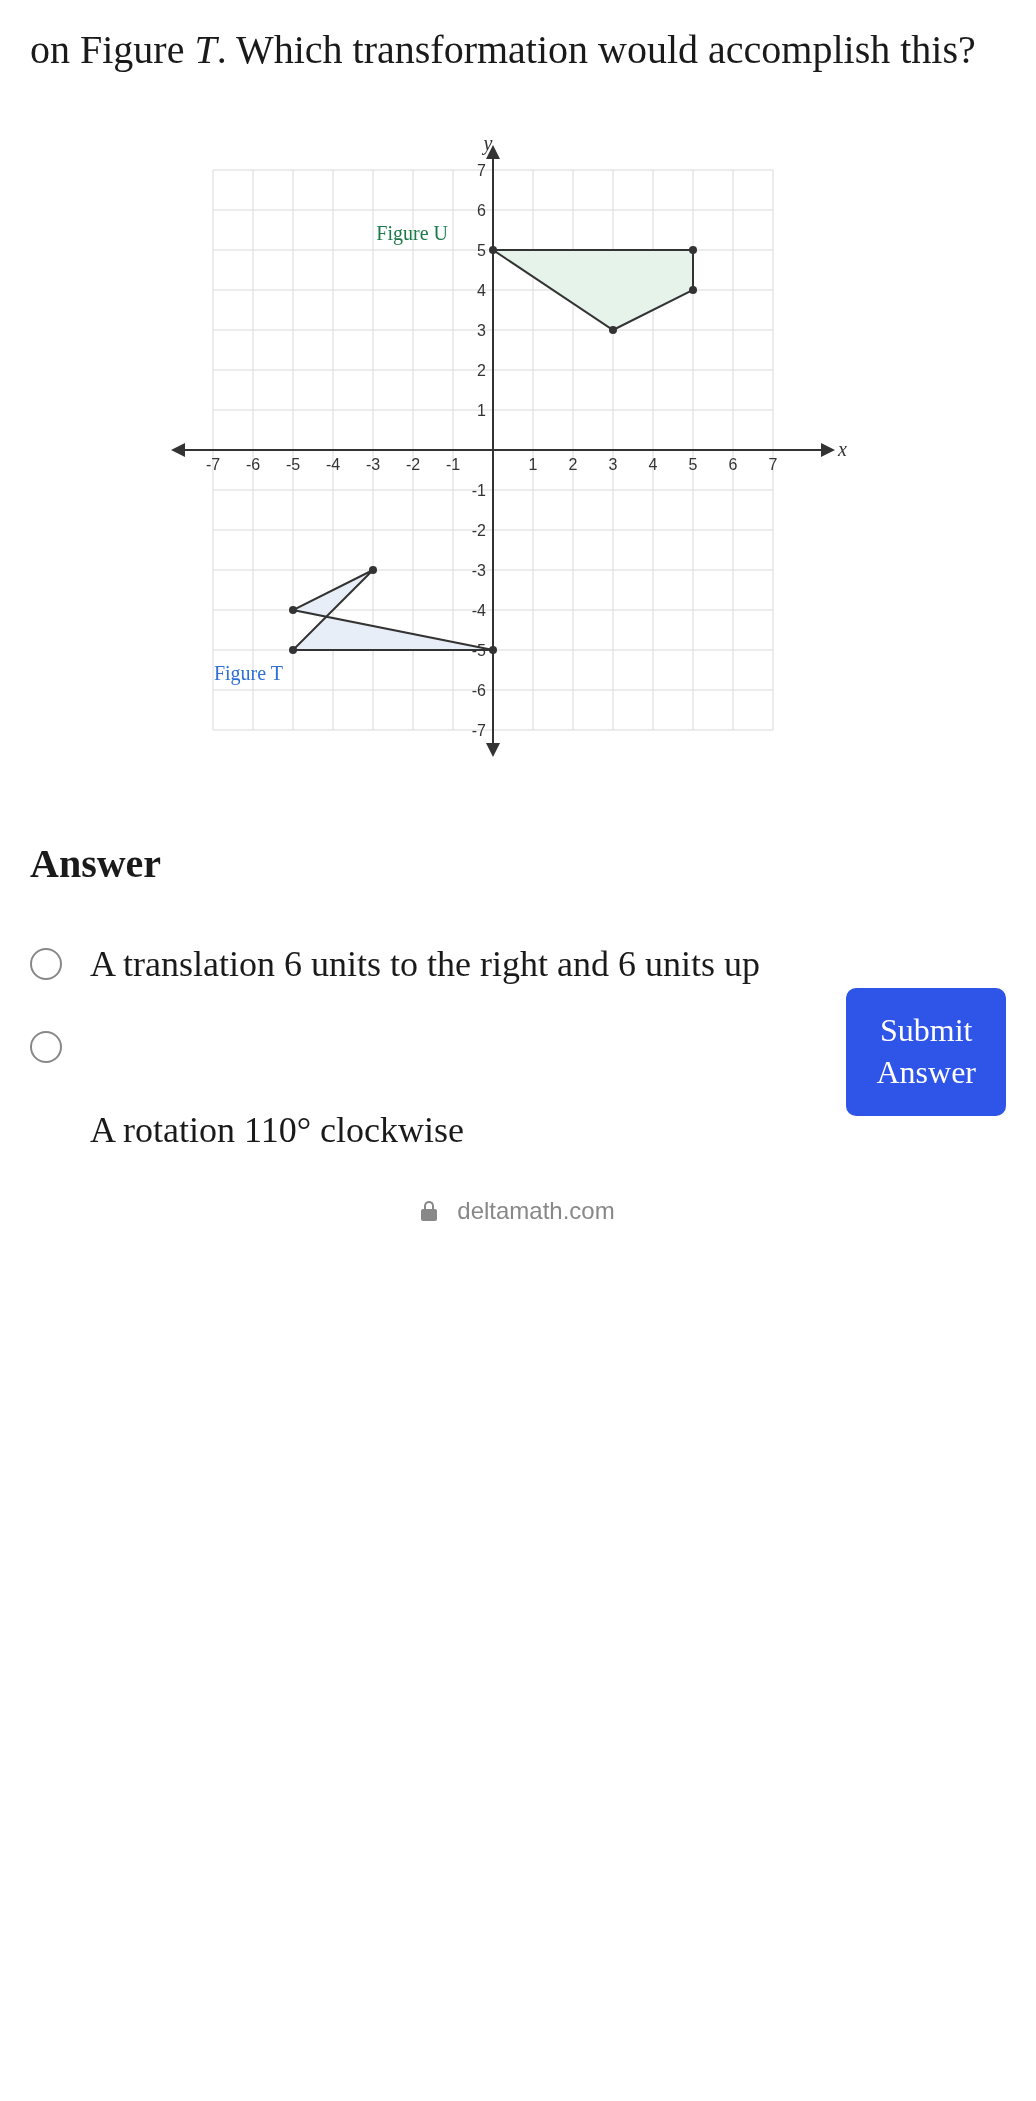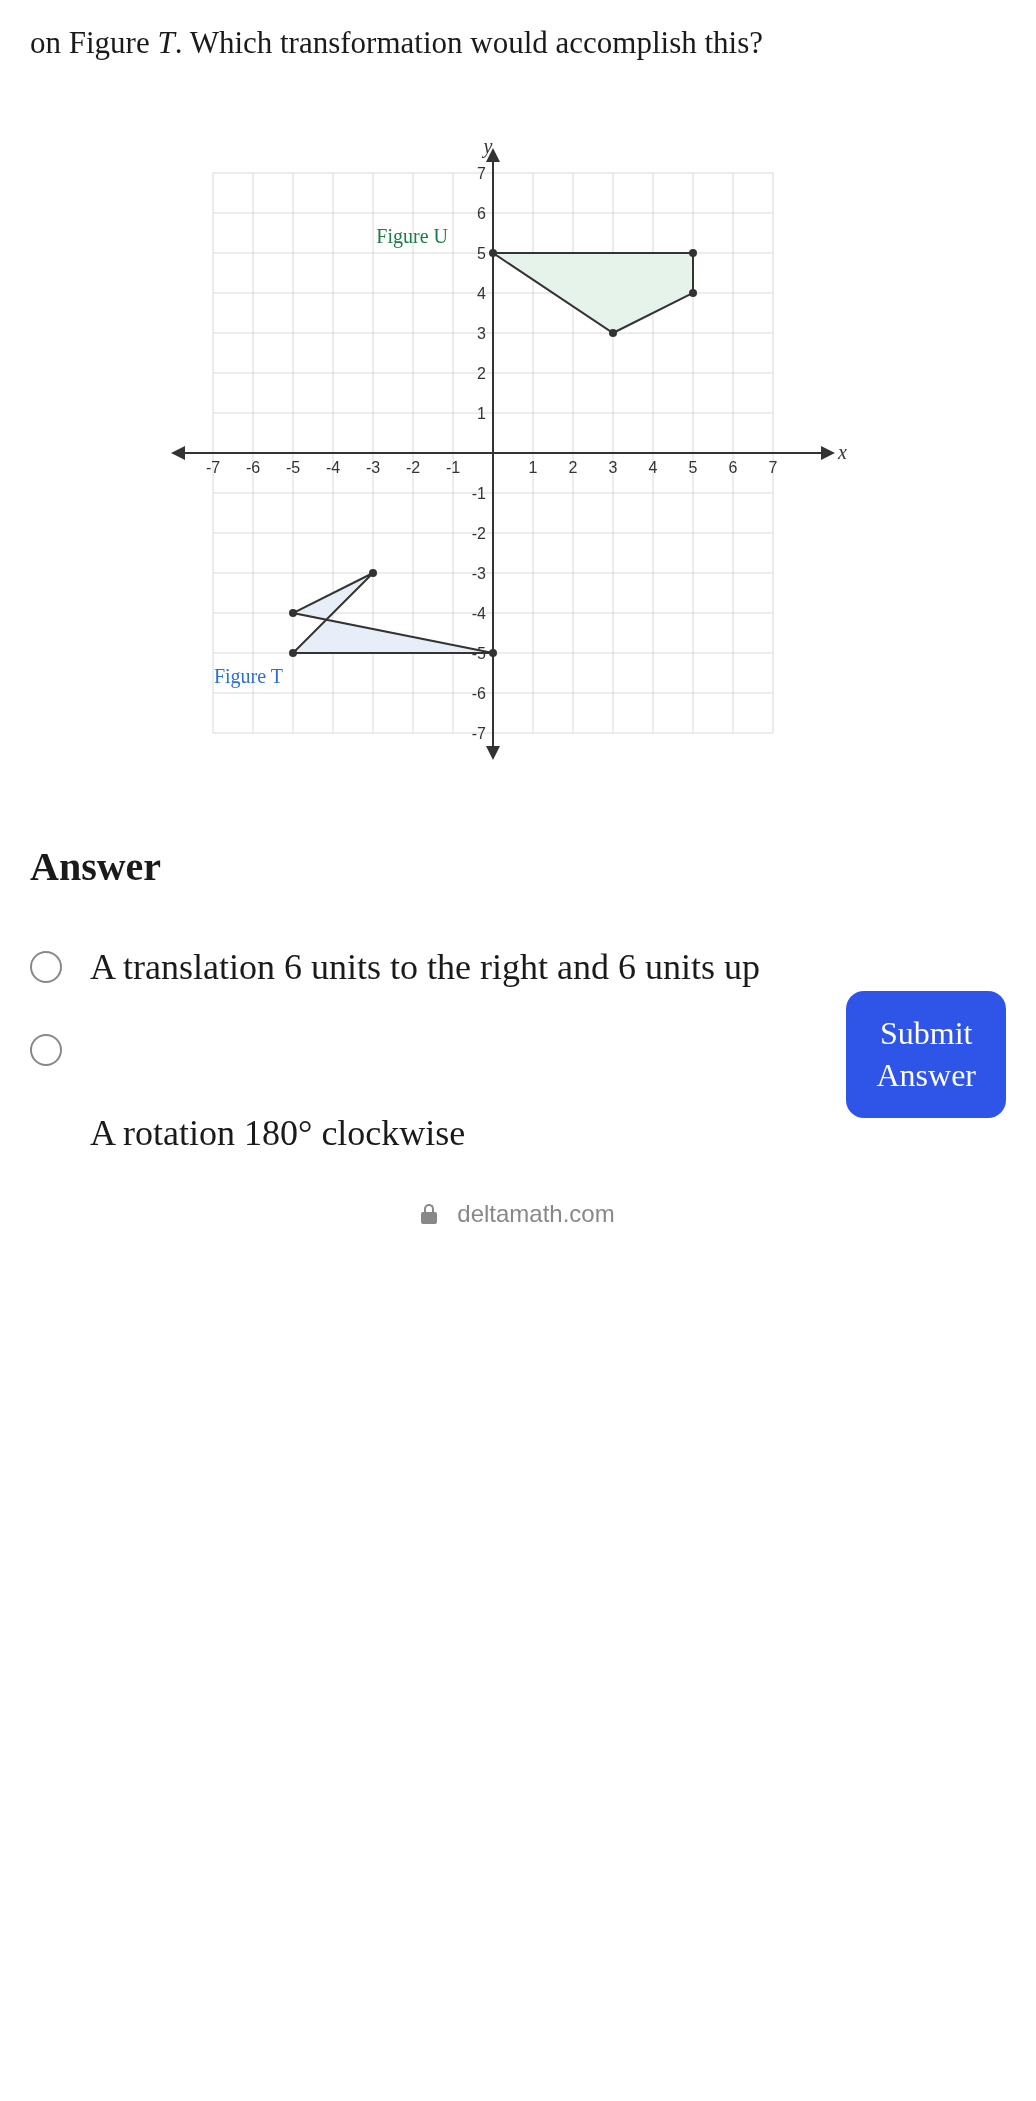--- a/index.html
+++ b/index.html
@@ -5,23 +5,23 @@
   body {
     margin: 0;
     padding: 20px 30px;
     font-family: Georgia, 'Times New Roman', serif;
     color: #1a1a1a;
     background: #fff;
     width: 1036px;
     box-sizing: border-box;
   }
   .question-text {
-    font-size: 31px;
+    font-size: 40px;
     line-height: 1.5;
-    margin-bottom: 76px;
+    margin-bottom: 60px;
   }
   .math-italic {
     font-family: 'Times New Roman', serif;
     font-style: italic;
   }
   .chart-wrap {
     display: flex;
     justify-content: center;
     margin: 40px 0 80px 0;
   }
@@ -55,21 +55,21 @@
   }
   .option-text {
     font-size: 36px;
     line-height: 1.5;
   }
   .submit-btn {
     background: #2e54e8;
     color: #fff;
     font-size: 32px;
     padding: 22px 30px;
-    border-radius: 18px;
+    border-radius: 10px;
     text-align: center;
     line-height: 1.3;
     cursor: pointer;
     flex-shrink: 0;
     font-family: Georgia, serif;
   }
   .footer {
     text-align: center;
     color: #888;
     font-family: -apple-system, Helvetica, Arial, sans-serif;
@@ -213,21 +213,21 @@
   <div class="options-col">
     <div class="option">
       <div class="radio"></div>
       <div class="option-text">A translation 6 units to the right and 6 units up</div>
     </div>
     <div class="option">
       <div class="radio"></div>
     </div>
     <div class="option" style="margin-bottom:10px;">
       <div class="radio" style="visibility:hidden;"></div>
-      <div class="option-text">A rotation 180° clockwise</div>
+      <div class="option-text">A rotation 110° clockwise</div>
     </div>
   </div>
   <div class="submit-btn">
     <div>Submit</div>
     <div>Answer</div>
   </div>
 </div>
 
 <div class="footer">
   <span class="lock-icon"></span>

